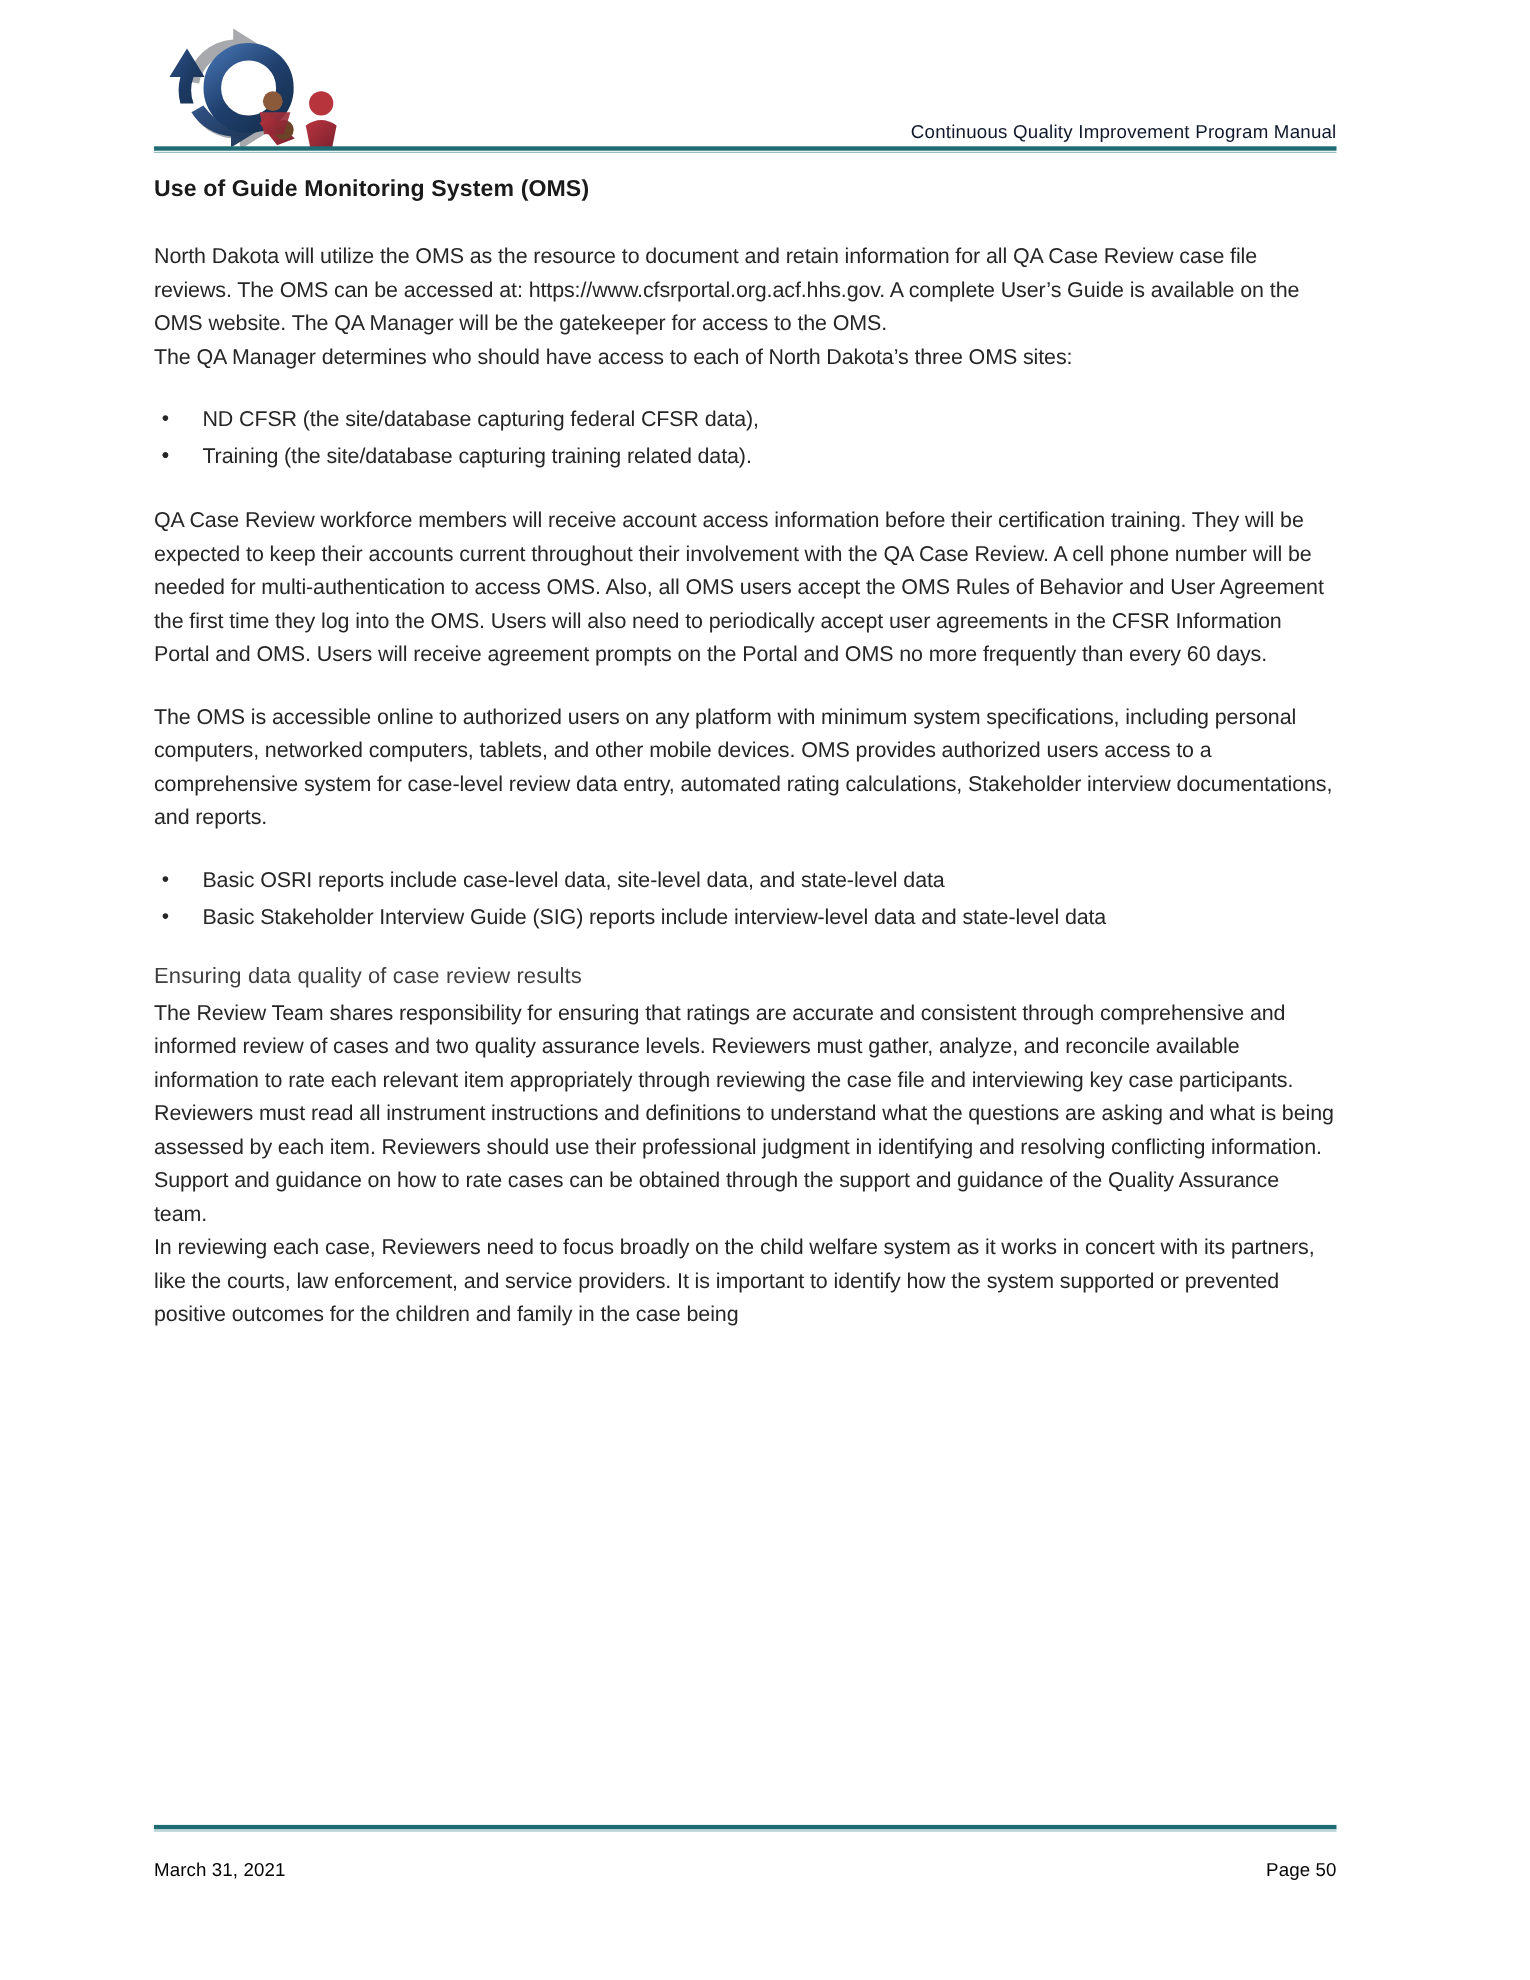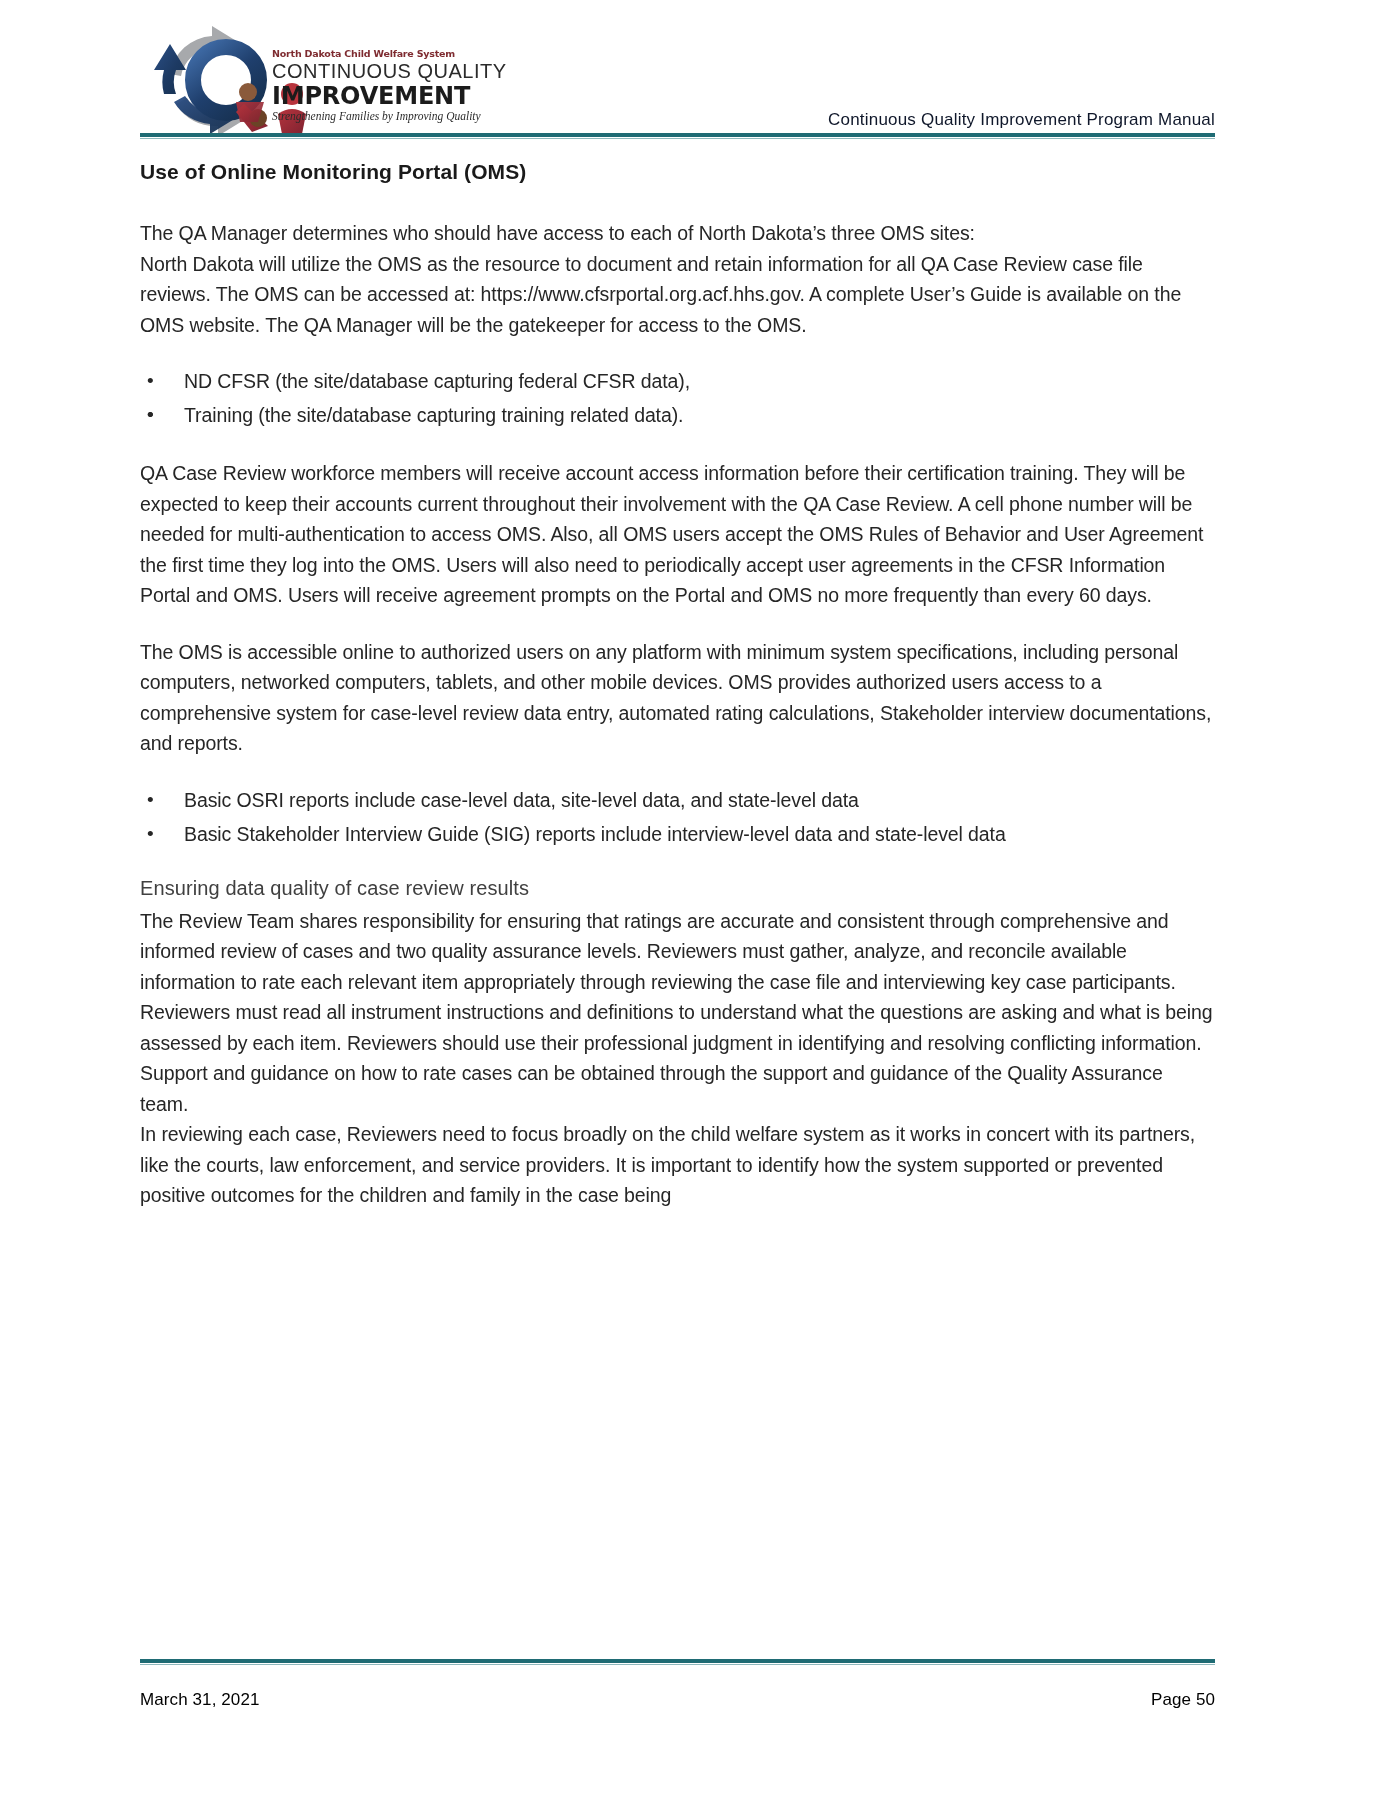--- a/index.html
+++ b/index.html
@@ -245,40 +245,34 @@
         <path d="M104 82 L128 104 L112 110 L96 90 Z" fill="url(#redGrad)"></path>
 
         <circle cx="108" cy="70" r="9" fill="#8a5a3b"></circle>
         <circle cx="118" cy="96" r="9" fill="#6b4326"></circle>
         <path d="M96 80 L124 80 L118 100 L100 100 Z" fill="url(#redGrad)" opacity="0.9"></path>
         <circle cx="152" cy="72" r="11" fill="#b7343d"></circle>
         <path d="M138 92 Q152 82 166 92 L162 112 L142 112 Z" fill="url(#redGrad)"></path>
       </svg>
     </div>
 
-    <div class="logo-text">
-      <div class="logo-line1">North Dakota Child Welfare System</div>
-      <div class="logo-line2">CONTINUOUS QUALITY</div>
-      <div class="logo-line3">IMPROVEMENT</div>
-      <div class="logo-line4">Strengthening Families by Improving Quality</div>
-    </div>
 
     <div class="header-title">Continuous Quality Improvement Program Manual</div>
   </div>
 
   <div class="header-rule"></div>
   <div class="header-rule-thin"></div>
 
   <div class="content">
 
-    <h2 class="section-heading">Use of Online Monitoring Portal (OMS)</h2>
+    <h2 class="section-heading">Use of Guide Monitoring System (OMS)</h2>
+
+    <p class="body-text">North Dakota will utilize the OMS as the resource to document and retain information for all QA Case Review case file reviews.  The OMS can be accessed at:  https://www.cfsrportal.org.acf.hhs.gov.  A complete User’s Guide is available on the OMS website.  The QA Manager will be the gatekeeper for access to the OMS.</p>
 
     <p class="body-text">The QA Manager determines who should have access to each of North Dakota’s three OMS sites:</p>
-
-    <p class="body-text">North Dakota will utilize the OMS as the resource to document and retain information for all QA Case Review case file reviews.  The OMS can be accessed at:  https://www.cfsrportal.org.acf.hhs.gov.  A complete User’s Guide is available on the OMS website.  The QA Manager will be the gatekeeper for access to the OMS.</p>
 
     <ul class="bullets">
       <li>
         <span class="bullet-dot">•</span>
         <span>ND CFSR (the site/database capturing federal CFSR data),</span>
       </li>
       <li>
         <span class="bullet-dot">•</span>
       </li>
       <li>

